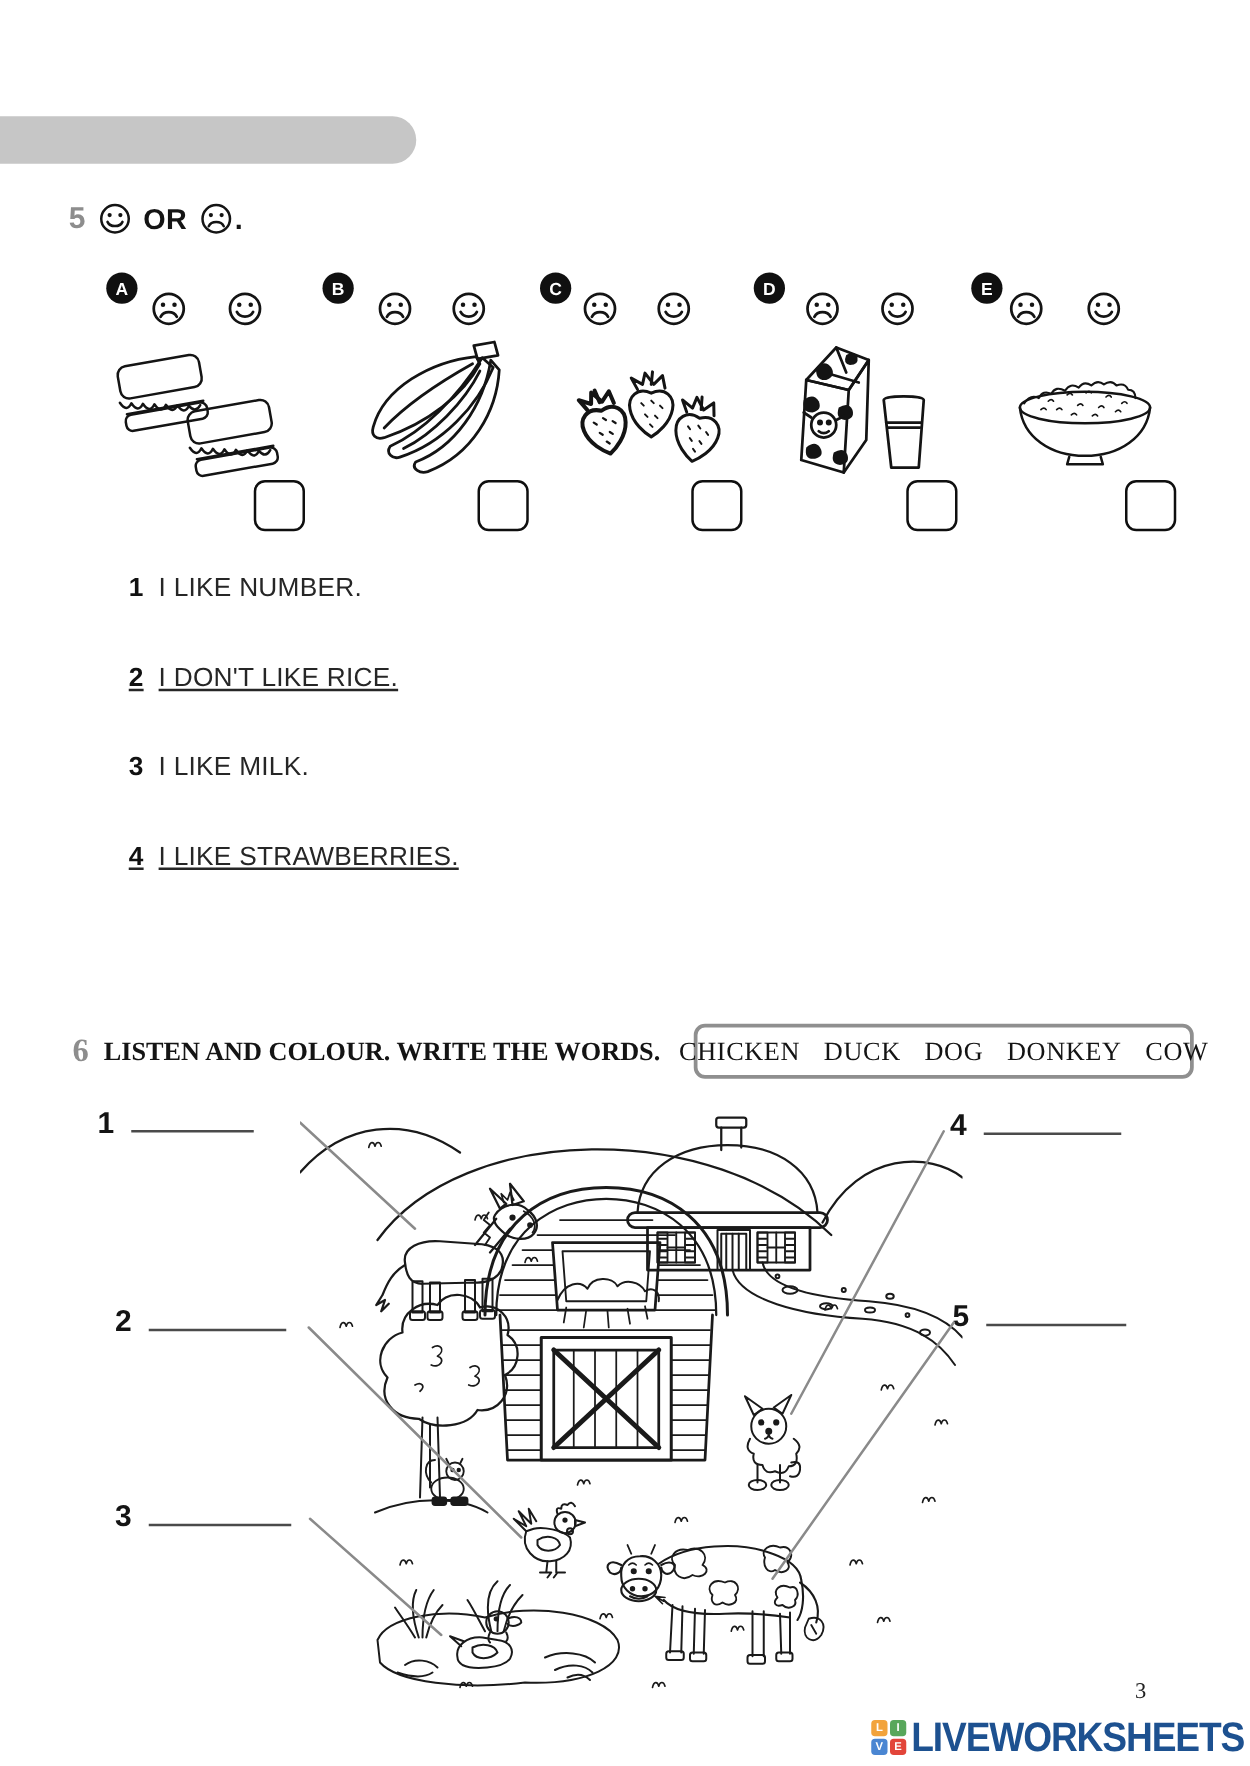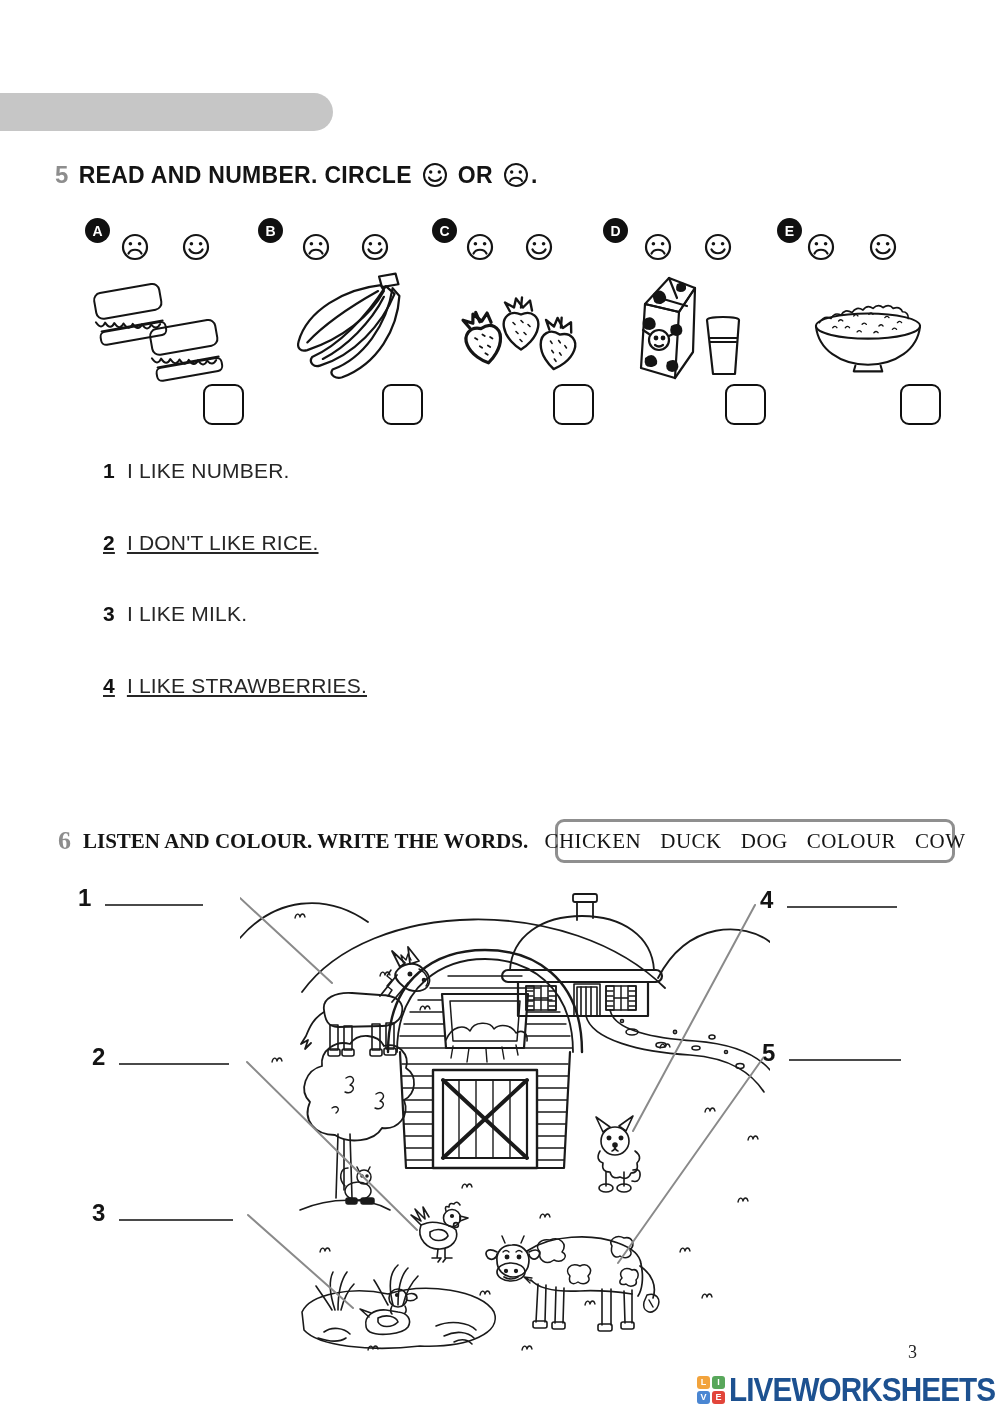--- a/index.html
+++ b/index.html
@@ -61,21 +61,20 @@
 </style>
 </head>
 <body>
 
 <div class="page">
 
   <div class="topbar"></div>
 
   <div class="ex5-head">
     <span class="ex-num">5</span>
-    <span>READ AND NUMBER. CIRCLE</span>
     <svg class="head-face" viewBox="0 0 26 26">
       <circle cx="13" cy="13" r="11" fill="none" stroke="#141414" stroke-width="2"></circle>
       <circle cx="8.7" cy="10" r="1.7" fill="#141414"></circle>
         <circle cx="17.3" cy="10" r="1.7" fill="#141414"></circle>
       <path d="M7,15.5 C9,20 17,20 19,15.5" fill="none" stroke="#141414" stroke-width="2" stroke-linecap="round"></path>
     </svg>
     <span>OR</span>
     <svg class="head-face" viewBox="0 0 26 26">
       <circle cx="13" cy="13" r="11" fill="none" stroke="#141414" stroke-width="2"></circle>
       <circle cx="8.7" cy="10" r="1.7" fill="#141414"></circle>
@@ -300,21 +299,21 @@
   </div>
 
   <div class="ex6-head">
     <span class="ex-num">6</span>
     <span>LISTEN AND COLOUR. WRITE THE WORDS.</span>
   </div>
   <div class="word-bank">
     <span>CHICKEN</span>
     <span>DUCK</span>
     <span>DOG</span>
-    <span>COLOUR</span>
+    <span>DONKEY</span>
     <span>COW</span>
   </div>
 
   <div class="blank" style="left:78px;top:884px;">
     <span>1</span><span class="blank-line" style="width:98px;"></span>
   </div>
   <div class="blank" style="left:92px;top:1043px;">
     <span>2</span><span class="blank-line" style="width:110px;"></span>
   </div>
   <div class="blank" style="left:92px;top:1199px;">

